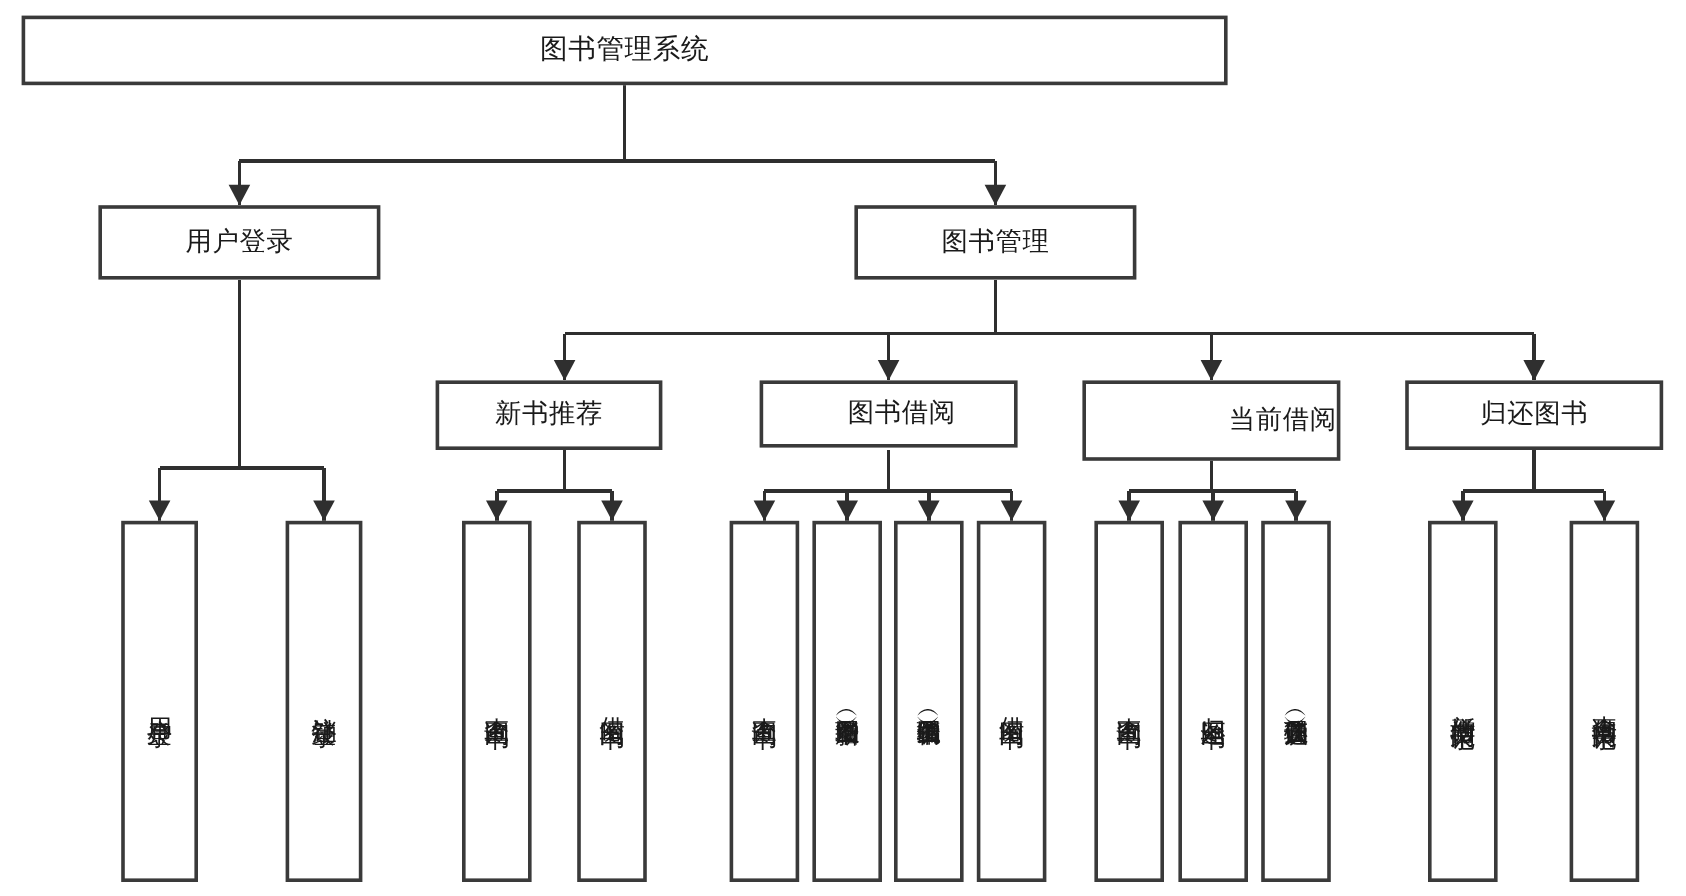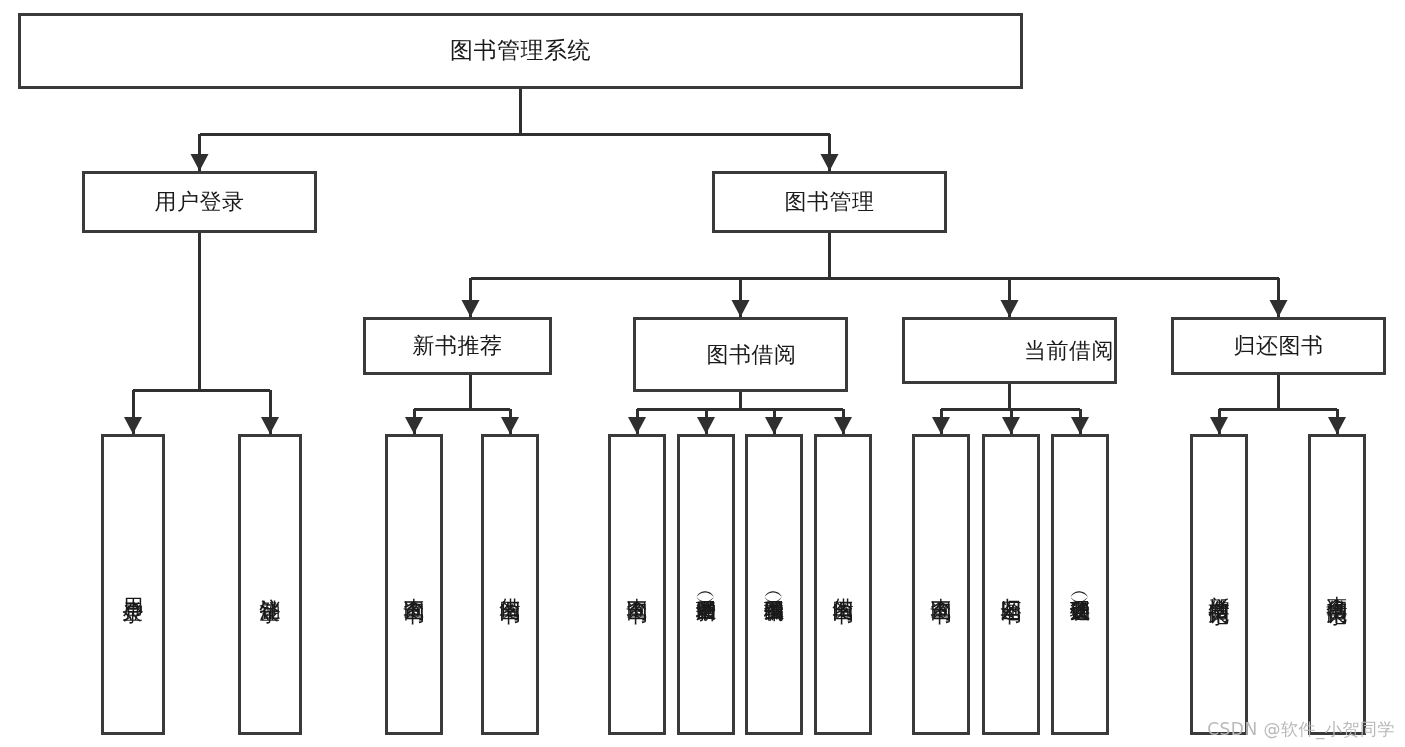--- a/index.html
+++ b/index.html
@@ -132,33 +132,33 @@
       <polygon points="1071,417 1089,417 1080,434" fill="#2f2f2f"></polygon>
       <line x1="1278.5" y1="375" x2="1278.5" y2="409" stroke="#2f2f2f" stroke-width="3" shape-rendering="crispEdges"></line>
       <line x1="1219" y1="409" x2="1337" y2="409" stroke="#2f2f2f" stroke-width="3" shape-rendering="crispEdges"></line>
       <line x1="1219" y1="409" x2="1219" y2="434" stroke="#2f2f2f" stroke-width="3" shape-rendering="crispEdges"></line>
       <polygon points="1210,417 1228,417 1219,434" fill="#2f2f2f"></polygon>
       <line x1="1337" y1="409" x2="1337" y2="434" stroke="#2f2f2f" stroke-width="3" shape-rendering="crispEdges"></line>
       <polygon points="1328,417 1346,417 1337,434" fill="#2f2f2f"></polygon>
     </svg>
 
   <div id="nodes-layer">
-      <div class="node horiz root" style="left: 18px; top: 13px; width: 1005px; height: 76px;">
+      <div class="node horiz root" style="left: 18px; top: 13px; width: 1005px; height: 58px;">
         <span class="label">图书管理系统</span>
       </div>
       <div class="node horiz" style="left: 82px; top: 171px; width: 235px; height: 62px;">
         <span class="label">用户登录</span>
       </div>
       <div class="node horiz" style="left: 712px; top: 171px; width: 235px; height: 62px;">
         <span class="label">图书管理</span>
       </div>
       <div class="node horiz" style="left: 363px; top: 317px; width: 189px; height: 58px;">
         <span class="label">新书推荐</span>
       </div>
-      <div class="node horiz" style="left: 633px; top: 317px; width: 215px; height: 75px; padding-left: 22px;">
+      <div class="node horiz" style="left: 633px; top: 317px; width: 215px; height: 56px; padding-left: 22px;">
         <span class="label">图书借阅</span>
       </div>
       <div class="node horiz" style="left: 902px; top: 317px; width: 215px; height: 67px; justify-content: flex-end;">
         <span class="label">当前借阅</span>
       </div>
       <div class="node horiz" style="left: 1171px; top: 317px; width: 215px; height: 58px;">
         <span class="label">归还图书</span>
       </div>
       <div class="node vert" style="left: 101px; top: 434px; width: 64px; height: 301px;">
         <span class="label">用户登录</span>
@@ -194,14 +194,13 @@
         <span class="label">确认归还（管理员）</span>
       </div>
       <div class="node vert" style="left: 1190px; top: 434px; width: 58px; height: 301px;">
         <span class="label">新增借阅记录</span>
       </div>
       <div class="node vert" style="left: 1308px; top: 434px; width: 58px; height: 301px;">
         <span class="label">查询借阅记录</span>
       </div>
     </div>
 
-  <div id="watermark">CSDN @软件_小贺同学</div>
 </div>
 
 </body></html>

